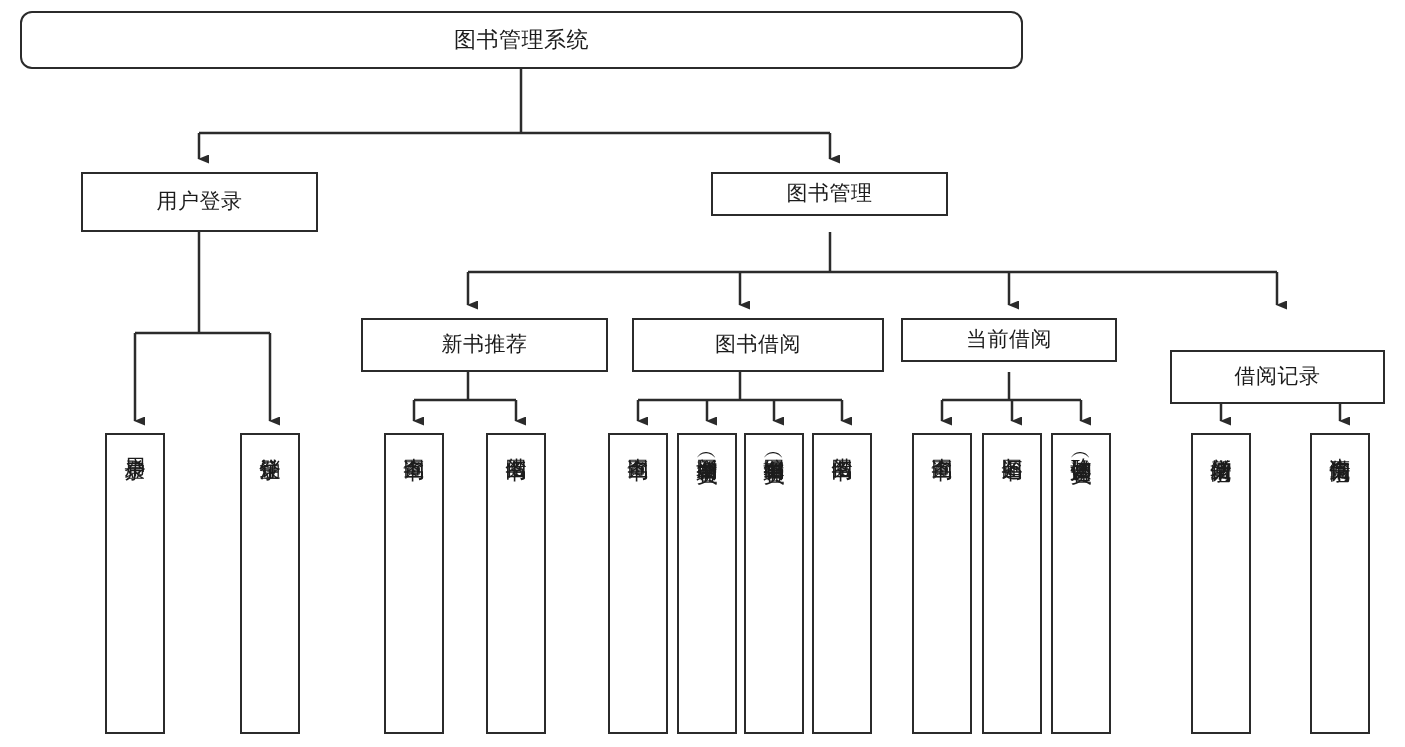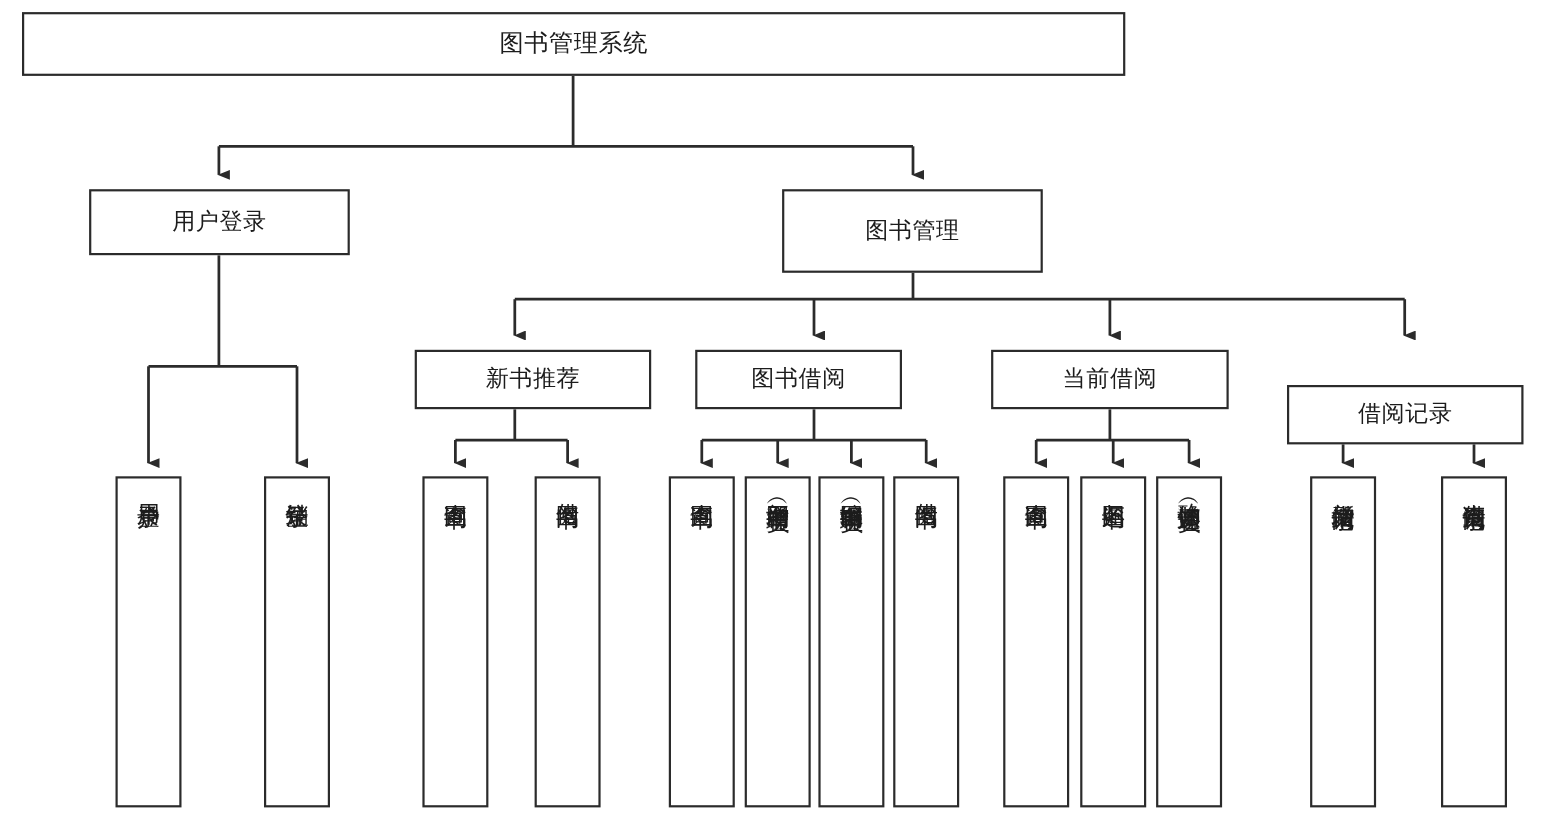--- a/index.html
+++ b/index.html
@@ -122,41 +122,41 @@
       <path d="M 1012,400 L 1012,421" marker-end="url(#arrowhead)"></path>
       <path d="M 1081,400 L 1081,421" marker-end="url(#arrowhead)"></path>
 
       <path d="M 1277,372 L 1277,400"></path>
       <path d="M 1221,400 L 1340,400"></path>
       <path d="M 1221,400 L 1221,421" marker-end="url(#arrowhead)"></path>
       <path d="M 1340,400 L 1340,421" marker-end="url(#arrowhead)"></path>
     </g>
   </svg>
 
-  <div class="node-box title-box" style="left:20px; top:11px; width:1003px; height:58px;">
+  <div class="node-box title-box" style="left:20px; top:11px; width:1003px; height:58px;border-radius:12px;">
     <span class="node-label-h">图书管理系统</span>
   </div>
 
   <div class="node-box" style="left:81px; top:172px; width:237px; height:60px;">
     <span class="node-label-h">用户登录</span>
   </div>
 
-  <div class="node-box" style="left:711px; top:172px; width:237px; height:76px;">
+  <div class="node-box" style="left:711px; top:172px; width:237px; height:44px;">
     <span class="node-label-h">图书管理</span>
   </div>
 
-  <div class="node-box" style="left:361px; top:318px; width:215px; height:54px;margin-left:16px;">
+  <div class="node-box" style="left:361px; top:318px; width:247px; height:54px;">
     <span class="node-label-h">新书推荐</span>
   </div>
 
-  <div class="node-box" style="left:632px; top:318px; width:188px; height:54px;">
+  <div class="node-box" style="left:632px; top:318px; width:252px; height:54px;">
     <span class="node-label-h">图书借阅</span>
   </div>
 
-  <div class="node-box" style="left:901px; top:318px; width:216px; height:54px;">
+  <div class="node-box" style="left:901px; top:318px; width:216px; height:44px;">
     <span class="node-label-h">当前借阅</span>
   </div>
 
   <div class="node-box" style="left:1170px; top:318px; width:215px; height:54px;margin-top:32px;">
     <span class="node-label-h">借阅记录</span>
   </div>
 
   <div class="node-box vertical" style="left:105px; top:433px; width:60px; height:301px;">
     <span class="node-label-v">用户登录</span>
   </div>

